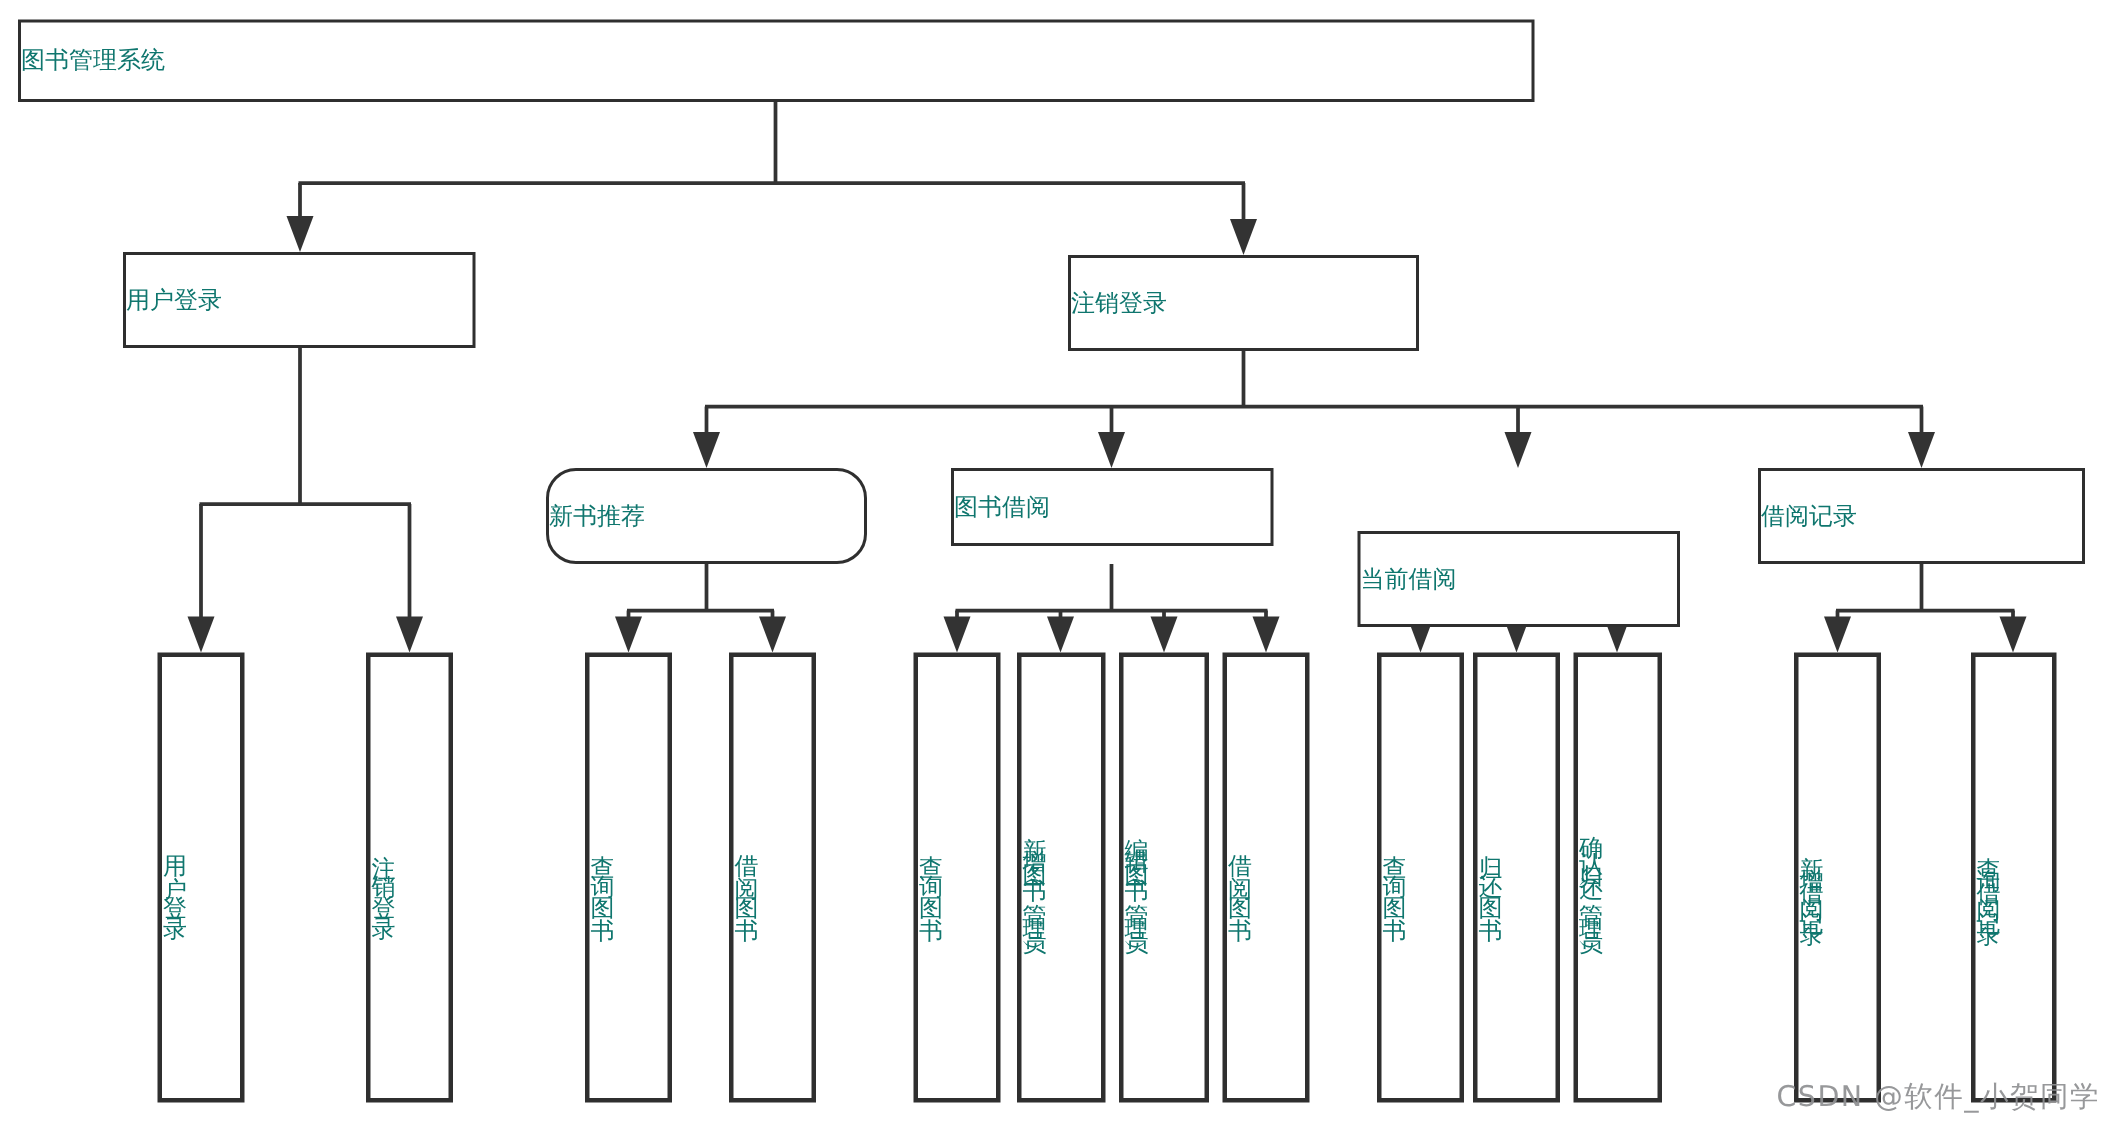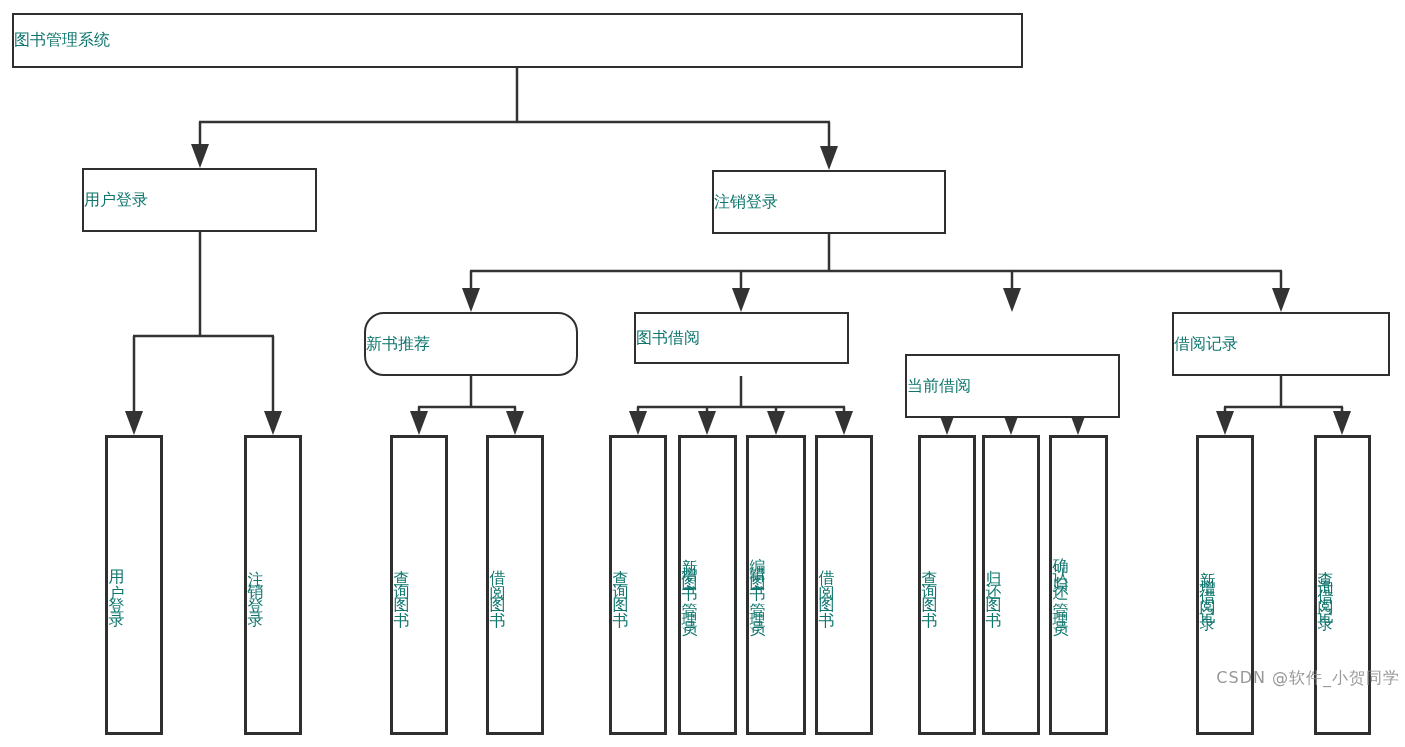--- a/index.html
+++ b/index.html
@@ -28,24 +28,24 @@
   .leaf { border-width: 3px; }
   .leaf .v {
     writing-mode: vertical-rl;
     text-orientation: mixed;
     letter-spacing: 14px;
     line-height: 1.1;
   }
   .leaf.tight .v { letter-spacing: 9px; }
   .watermark {
     position: absolute;
-    top: 668px;
+    top: 718px;
     right: 5px;
     z-index: 5;
-    font-size: 16px;
+    font-size: 19px;
     letter-spacing: 1px;
     color: rgba(143, 144, 146, 0.93);
   }
 </style>
 </head>
 <body>
 
 <div id="canvas">
 
   <svg id="wires" width="1405" height="747" viewBox="0 0 1405 747" fill="none" xmlns="http://www.w3.org/2000/svg">

